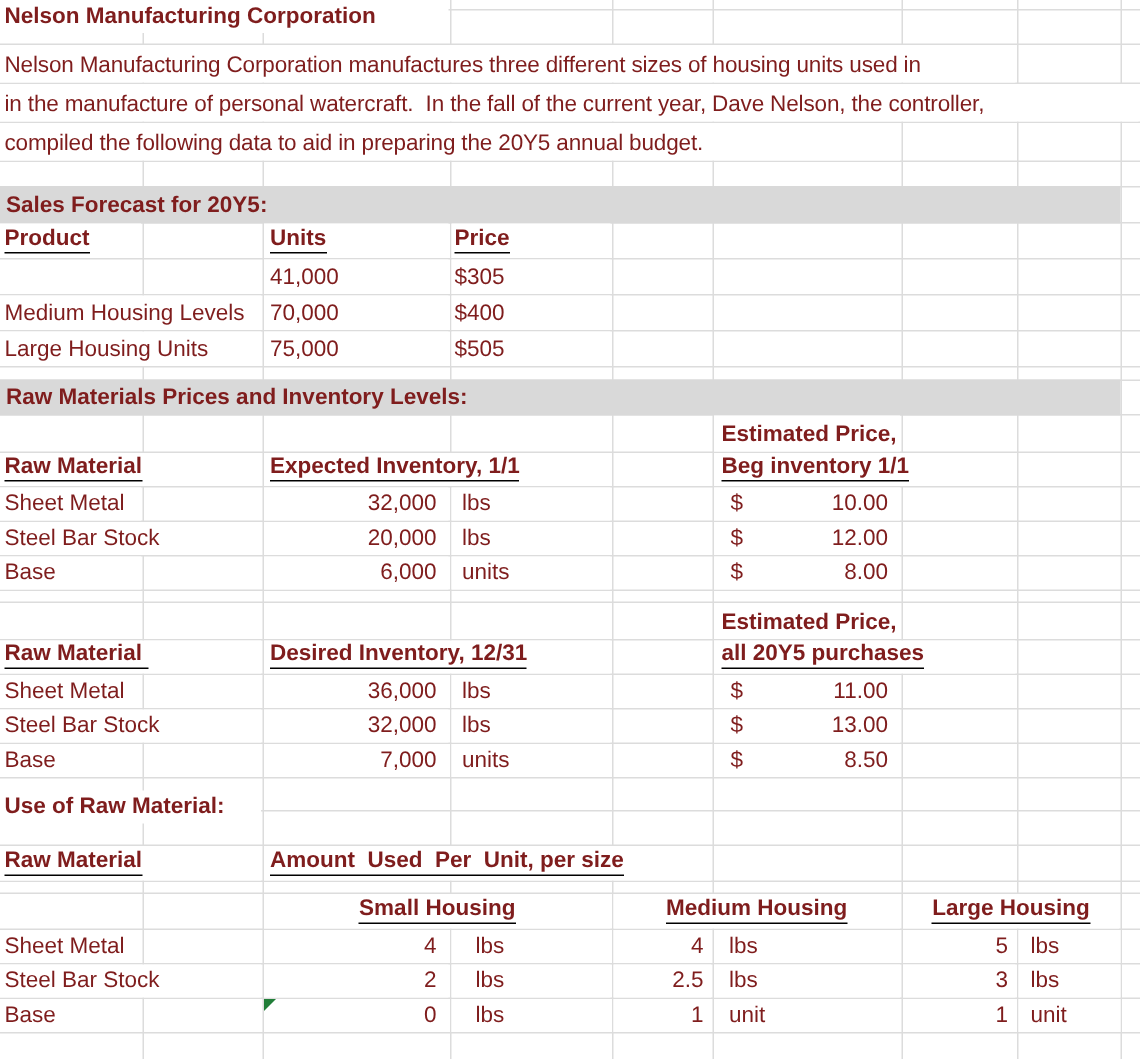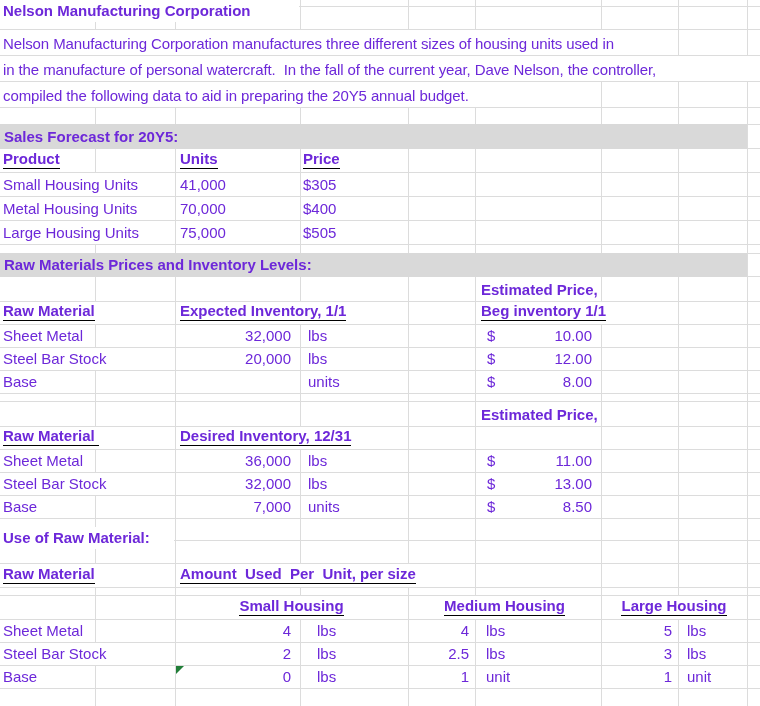--- a/index.html
+++ b/index.html
@@ -1,18 +1,18 @@
 <!DOCTYPE html>
 <html><head>
 <meta charset="utf-8">
 <style>
   html,body{margin:0;padding:0;background:#fff;}
   #sheet{
     position:relative;width:760px;height:706px;background:#fff;overflow:hidden;
-    font-family:"Liberation Sans",sans-serif;font-size:15px;color:#6d28d9;
+    font-family:"Liberation Sans",sans-serif;font-size:15px;color:#7f1d1d;
   }
   .v{position:absolute;top:0;height:706px;width:1px;background:#dcdcdc;}
   .h{position:absolute;left:0;width:760px;height:1px;background:#dcdcdc;}
   .cell{
     position:absolute;box-sizing:border-box;background:#fff;
     display:flex;align-items:flex-end;
     padding:0 0 3px 3px;white-space:pre;line-height:1.05;
   }
   .b{font-weight:bold;}
   .r{justify-content:flex-end;padding-left:0;padding-right:8px;}
@@ -84,25 +84,24 @@
 
   <div class="band" style="top: 124px; height: 25px; background: rgb(217, 217, 217);">Sales Forecast for 20Y5:</div>
 
   <div class="cell b" style="left:0;top:149px;width:94px;height:23px">
     <span class="uline">Product</span></div>
   <div class="cell b" style="left:176px;top:149px;width:123px;height:23px;padding-left:4px">
     <span class="uline">Units</span></div>
   <div class="cell b" style="left:301px;top:149px;width:106px;height:23px;padding-left:2px">
     <span class="uline">Price</span></div>
 
-  <div class="cell" style="left:0;top:173px;width:174px;height:23px">Small Housing Units</div>
   <div class="cell" style="left:176px;top:173px;width:123px;height:23px;padding-left:4px">41,000</div>
   <div class="cell" style="left:301px;top:173px;width:106px;height:23px;padding-left:2px">$305</div>
 
-  <div class="cell" style="left:0;top:197px;width:174px;height:23px">Metal Housing Units</div>
+  <div class="cell" style="left:0;top:197px;width:174px;height:23px">Medium Housing Levels</div>
   <div class="cell" style="left:176px;top:197px;width:123px;height:23px;padding-left:4px">70,000</div>
   <div class="cell" style="left:301px;top:197px;width:106px;height:23px;padding-left:2px">$400</div>
 
   <div class="cell" style="left:0;top:221px;width:174px;height:23px">Large Housing Units</div>
   <div class="cell" style="left:176px;top:221px;width:123px;height:23px;padding-left:4px">75,000</div>
   <div class="cell" style="left:301px;top:221px;width:106px;height:23px;padding-left:2px">$505</div>
 
   <div class="band" style="top: 253px; height: 24px; background: rgb(217, 217, 217);">Raw Materials Prices and Inventory Levels:</div>
 
   <div class="cell b" style="left:476px;top:277px;width:124px;height:24px;padding-left:5px">Estimated Price,</div>
@@ -122,31 +121,34 @@
     <span>10.00</span></div>
 
   <div class="cell" style="left:0;top:348px;width:174px;height:22px">Steel Bar Stock</div>
   <div class="cell r" style="left:176px;top:348px;width:123px;height:22px">20,000</div>
   <div class="cell" style="left:301px;top:348px;width:106px;height:22px;padding-left:7px">lbs</div>
   <div class="cell acct" style="left:476px;top:348px;width:124px;height:22px">
     <span>$</span>
     <span>12.00</span></div>
 
   <div class="cell" style="left:0;top:371px;width:94px;height:22px">Base</div>
+  <div class="cell r" style="left:176px;top:371px;width:123px;height:22px">6,000</div>
   <div class="cell" style="left:301px;top:371px;width:106px;height:22px;padding-left:7px">units</div>
   <div class="cell acct" style="left:476px;top:371px;width:124px;height:22px">
     <span>$</span>
     <span>8.00</span></div>
 
   <div class="cell b" style="left:476px;top:402px;width:124px;height:24px;padding-left:5px">Estimated Price,</div>
 
   <div class="cell b" style="left:0;top:427px;width:174px;height:22px">
     <span class="uline">Raw Material </span></div>
   <div class="cell b" style="left:176px;top:427px;width:231px;height:22px;padding-left:4px">
     <span class="uline">Desired Inventory, 12/31</span></div>
+  <div class="cell b" style="left:476px;top:427px;width:201px;height:22px;padding-left:5px">
+    <span class="uline">all 20Y5 purchases</span></div>
 
   <div class="cell" style="left:0;top:450px;width:94px;height:22px">Sheet Metal</div>
   <div class="cell r" style="left:176px;top:450px;width:123px;height:22px">36,000</div>
   <div class="cell" style="left:301px;top:450px;width:106px;height:22px;padding-left:7px">lbs</div>
   <div class="cell acct" style="left:476px;top:450px;width:124px;height:22px">
     <span>$</span>
     <span>11.00</span></div>
 
   <div class="cell" style="left:0;top:473px;width:174px;height:22px">Steel Bar Stock</div>
   <div class="cell r" style="left:176px;top:473px;width:123px;height:22px">32,000</div>

